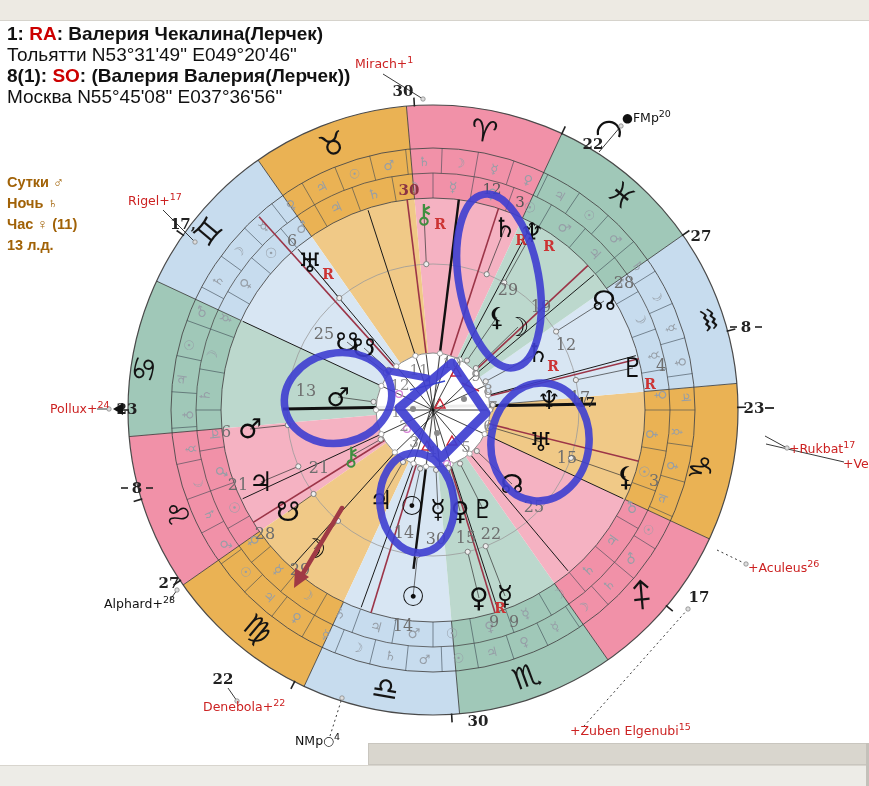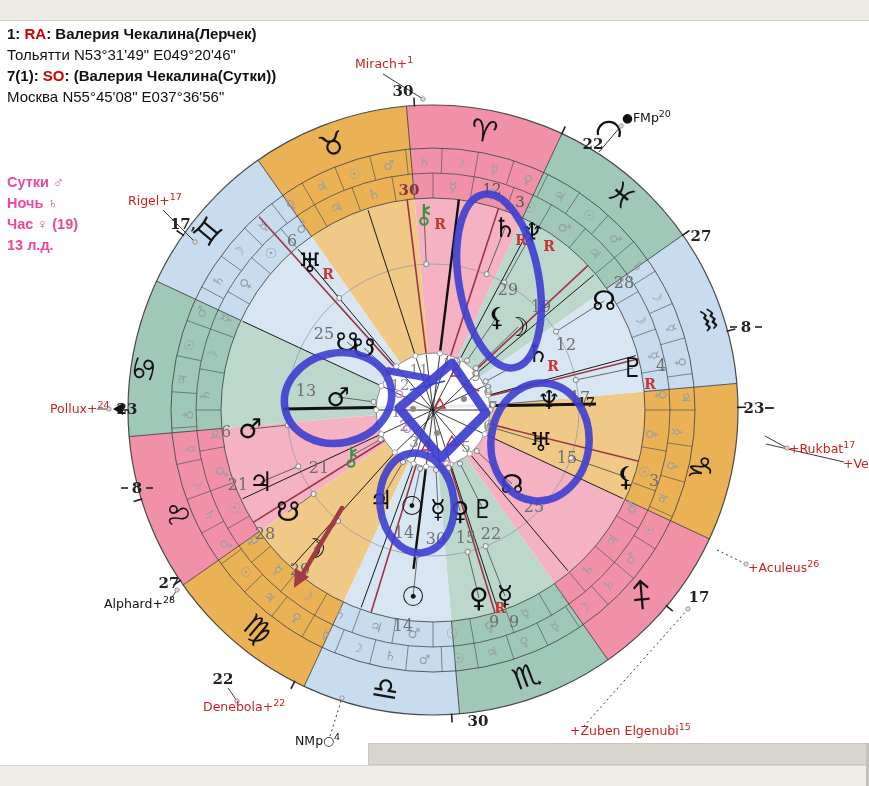--- a/index.html
+++ b/index.html
@@ -1,45 +1,45 @@
 <!DOCTYPE html>
 <html><head>
 <meta charset="utf-8">
 <style>
   html,body{margin:0;padding:0;background:#fff;}
   #stage{position:relative;width:869px;height:786px;overflow:hidden;background:#fff;
          font-family:"Liberation Sans",sans-serif;}
   #topstrip{position:absolute;left:0;top:0;width:869px;height:20px;background:#edeae3;
             border-bottom:1px solid #d6d3cc;}
-  #hdr{position:absolute;left:7px;top:23px;font-size:15px;color:#111;line-height:21px;white-space:nowrap;}
+  #hdr{position:absolute;left:7px;top:23px;font-size:19px;color:#111;line-height:21px;white-space:nowrap;}
   .b{font-weight:bold;}
   .red{color:#cc0000;font-weight:bold;}
-  #dayinfo{position:absolute;left:7px;top:172px;font-size:14.5px;font-weight:bold;color:#ec4899;line-height:21px;}
+  #dayinfo{position:absolute;left:7px;top:172px;font-size:14.5px;font-weight:bold;color:#a16207;line-height:21px;}
   svg text{user-select:none;}
   #botbar1{position:absolute;left:368px;top:743px;width:501px;height:20px;background:#d9d6ce;border:1px solid #c9c6bf;}
   #botbar2{position:absolute;left:0;top:765px;width:869px;height:21px;background:#edece7;border-top:1px solid #d8d5ce;}
   #rsliver{position:absolute;left:866px;top:743px;width:3px;height:43px;background:#c4c1ba;}
 </style>
 </head>
 <body>
 
 <div id="stage">
   <div id="topstrip"></div>
 
   <div id="hdr">
     <div><span class="b">1: </span><span class="red">RA</span><span class="b">: Валерия Чекалина(Лерчек)</span></div>
     <div>Тольятти N53°31'49" E049°20'46"</div>
-    <div><span class="b">7(1): </span><span class="red">SO</span><span class="b">: (Валерия Чекалина(Сутки))</span></div>
+    <div><span class="b">8(1): </span><span class="red">SO</span><span class="b">: (Валерия Валерия(Лерчек))</span></div>
     <div>Москва N55°45'08" E037°36'56"</div>
   </div>
 
   <div id="dayinfo">
     <div>Сутки ♂</div>
     <div>Ночь ♄</div>
-    <div>Час ♀ (19)</div>
+    <div>Час ♀ (11)</div>
     <div>13 л.д.</div>
   </div>
 
   <svg id="wheel" width="869" height="786" viewBox="0 0 869 786" style="position:absolute;left:0;top:0;">
       <g>
         <path d="M 561.8985698309133 133.57612495382176 A 305 305 0 0 0 406.4174984619642 106.16061708201761 L 428.03212266338346 353.21690220877053 A 57 57 0 0 1 457.0892409192199 358.34045613891095 Z" fill="#f191a8" stroke="none"></path>
         <path d="M 406.4174984619642 106.16061708201761 A 305 305 0 0 0 258.059186912931 160.15862649185743 L 400.30614312799037 363.30833347552743 A 57 57 0 0 1 428.03212266338346 353.21690220877053 Z" fill="#eab254" stroke="none"></path>
         <path d="M 258.059186912931 160.15862649185743 A 305 305 0 0 0 156.57612495382176 281.10143016908665 L 381.34045613891095 385.9107590807801 A 57 57 0 0 1 400.30614312799037 363.30833347552743 Z" fill="#c7dcee" stroke="none"></path>
         <path d="M 156.57612495382176 281.10143016908665 A 305 305 0 0 0 129.1606170820176 436.5825015380357 L 376.21690220877053 414.9678773366165 A 57 57 0 0 1 381.34045613891095 385.9107590807801 Z" fill="#a0c8b8" stroke="none"></path>
         <path d="M 129.1606170820176 436.5825015380357 A 305 305 0 0 0 183.15862649185743 584.940813087069 L 386.30833347552743 442.69385687200963 A 57 57 0 0 1 376.21690220877053 414.9678773366165 Z" fill="#f191a8" stroke="none"></path>

